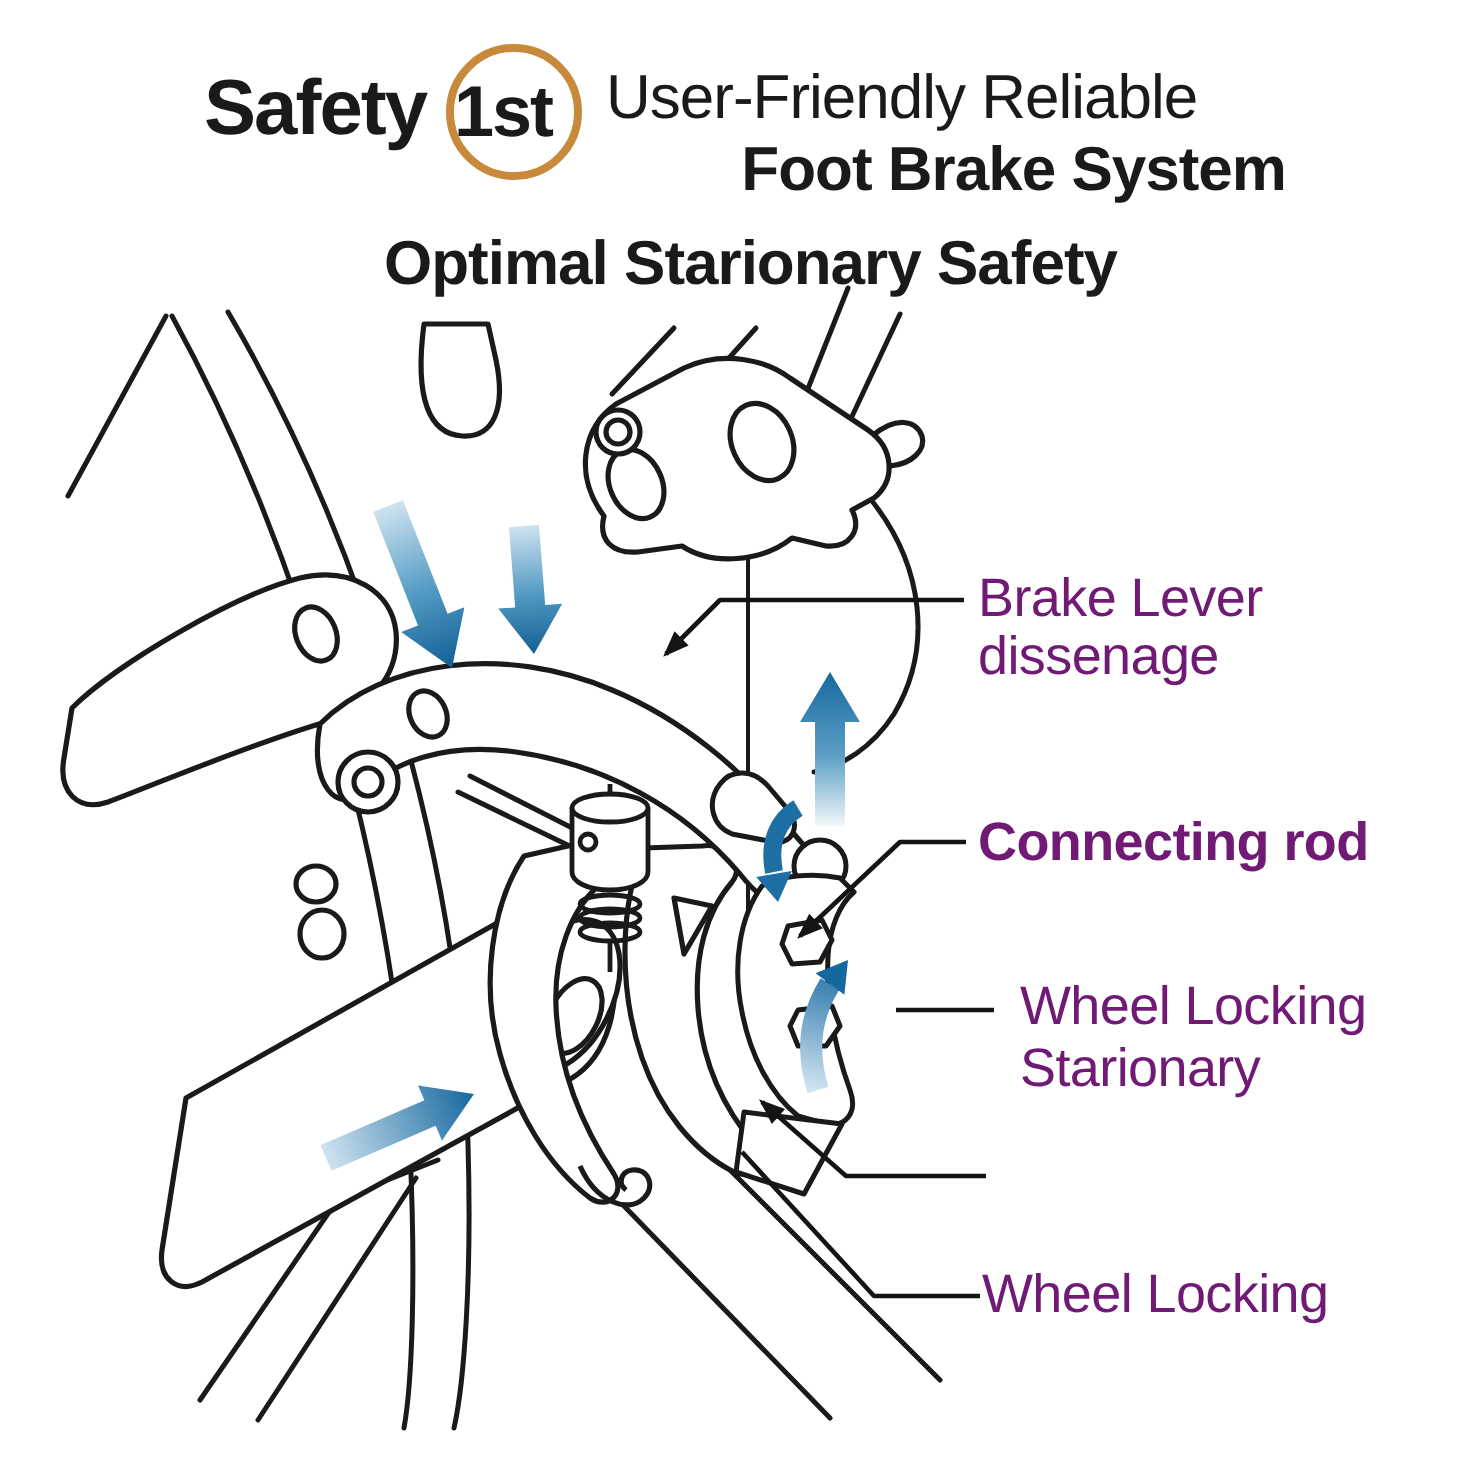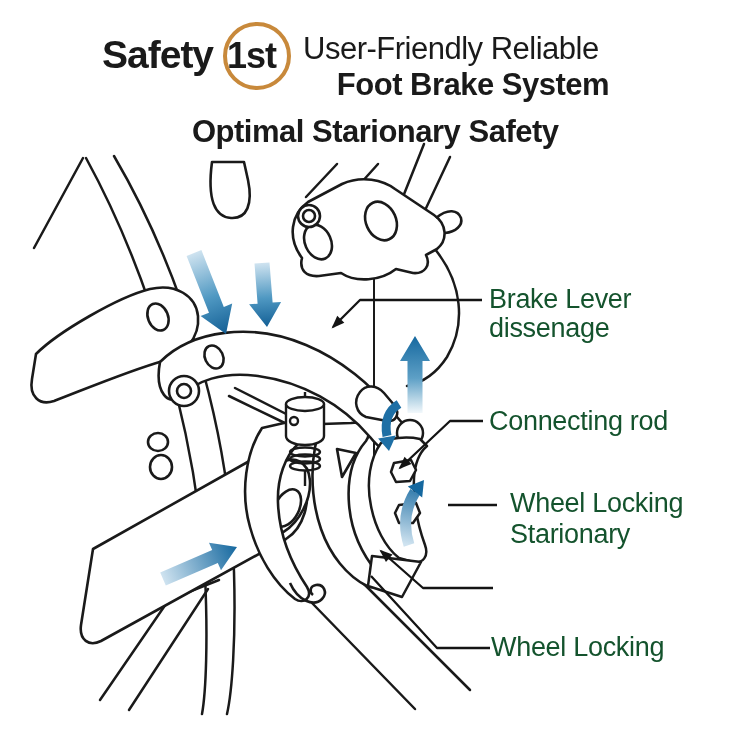--- a/index.html
+++ b/index.html
@@ -5,27 +5,27 @@
   html,body{margin:0;padding:0;background:#ffffff;}
   .page{position:relative;width:740px;height:740px;background:#fff;overflow:hidden;
         font-family:"Liberation Sans", sans-serif;color:#1a1a1a;}
   .abs{position:absolute;}
   
   .brand{left:102px;top:33px;font-size:39px;font-weight:700;letter-spacing:-1px;}
   .badge{left:223px;top:22px;width:68px;height:68px;border:4px solid #c8893b;border-radius:50%;
          display:flex;align-items:center;font-size:36px;font-weight:700;
          letter-spacing:-1px;box-sizing:border-box;background:#fff;}
   .title1{left:303px;top:31px;width:340px;font-size:31px;font-weight:400;letter-spacing:-0.5px;white-space:nowrap;}
-  .title2{left:303px;top:67px;width:340px;font-size:31px;font-weight:700;letter-spacing:-0.5px;text-align:center;white-space:nowrap;}
+  .title2{left:303px;top:67px;width:340px;font-size:31px;font-weight:700;letter-spacing:-0.5px;text-align:right;white-space:nowrap;}
   .title3{left:192px;top:103px;font-size:31px;font-weight:700;letter-spacing:-0.5px;white-space:nowrap;margin-top:11px;}
   
-  .lbl{font-size:27px;line-height:29px;color:#14532d;letter-spacing:-0.3px;white-space:nowrap;}
+  .lbl{font-size:27px;line-height:29px;color:#701a75;letter-spacing:-0.3px;white-space:nowrap;}
   .lbl .l2{display:block;}
   .lbl-brake{left:489px;top:285px;}
-  .lbl-rod{left:489px;top:407px;}
+  .lbl-rod{left:489px;top:407px;font-weight:bold;}
   .lbl-wlm{left:504px;top:488px;line-height:31px;}
   .lbl-wlm .l2{padding-left:6px;}
   .lbl-foot{left:502px;top:574px;}
   .lbl-wheel{left:491px;top:633px;}
   svg{position:absolute;left:0;top:0;}
 </style>
 </head>
 <body>
 
 <div class="page">

